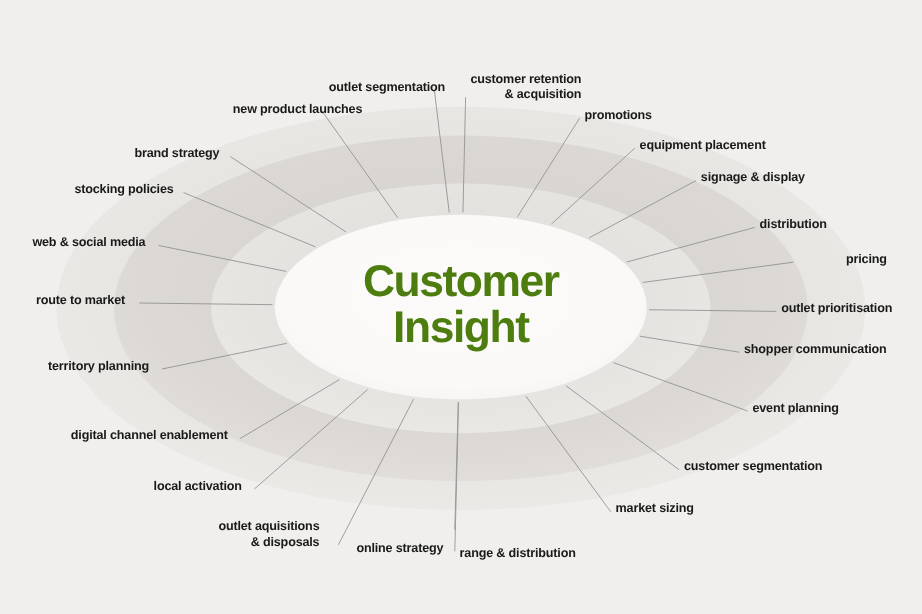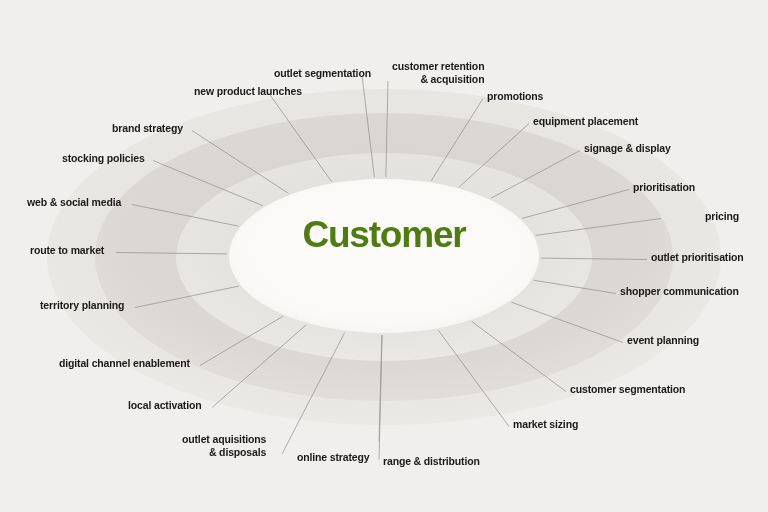--- a/index.html
+++ b/index.html
@@ -110,30 +110,31 @@
         <line x1="238.9" y1="286.1" x2="135.0" y2="307.5"></line>
         <line x1="227.1" y1="253.9" x2="116.0" y2="252.5"></line>
         <line x1="238.6" y1="226.2" x2="132.0" y2="204.5"></line>
         <line x1="262.9" y1="205.7" x2="153.0" y2="160.5"></line>
         <line x1="288.4" y1="193.3" x2="192.0" y2="130.5"></line>
       </g>
   </svg>
 
   <div id="center-title">
     <div>Customer</div>
+    <div>Insight</div>
   </div>
 
   <div id="labels-layer">
       <div class="label l" style="left: 155px; top: 85px; margin-left: 39px;"><div>new product launches</div></div>
       <div class="label l" style="left: 260px; top: 67px; margin-left: 14px;"><div>outlet segmentation</div></div>
       <div class="label l" style="left: 392px; top: 60px;"><div>customer retention</div><div>&amp; acquisition</div></div>
       <div class="label l" style="left: 487px; top: 90px;"><div>promotions</div></div>
       <div class="label l" style="left: 533px; top: 115px;"><div>equipment placement</div></div>
       <div class="label l" style="left: 584px; top: 142px;"><div>signage &amp; display</div></div>
-      <div class="label l" style="left: 633px; top: 181px;"><div>prioritisation</div></div>
+      <div class="label l" style="left: 633px; top: 181px;"><div>distribution</div></div>
       <div class="label l" style="left: 665px; top: 210px; margin-left: 40px;"><div>pricing</div></div>
       <div class="label l" style="left: 651px; top: 251px;"><div>outlet prioritisation</div></div>
       <div class="label l" style="left: 620px; top: 285px;"><div>shopper communication</div></div>
       <div class="label l" style="left: 627px; top: 334px;"><div>event planning</div></div>
       <div class="label l" style="left: 570px; top: 383px;"><div>customer segmentation</div></div>
       <div class="label l" style="left: 513px; top: 418px;"><div>market sizing</div></div>
       <div class="label l" style="left: 383px; top: 455px;"><div>range &amp; distribution</div></div>
       <div class="label l" style="left: 297px; top: 451px;"><div>online strategy</div></div>
       <div class="label l" style="left: 182px; top: 433px;"><div>outlet aquisitions</div><div>&amp; disposals</div></div>
       <div class="label l" style="left: 128px; top: 399px;"><div>local activation</div></div>

